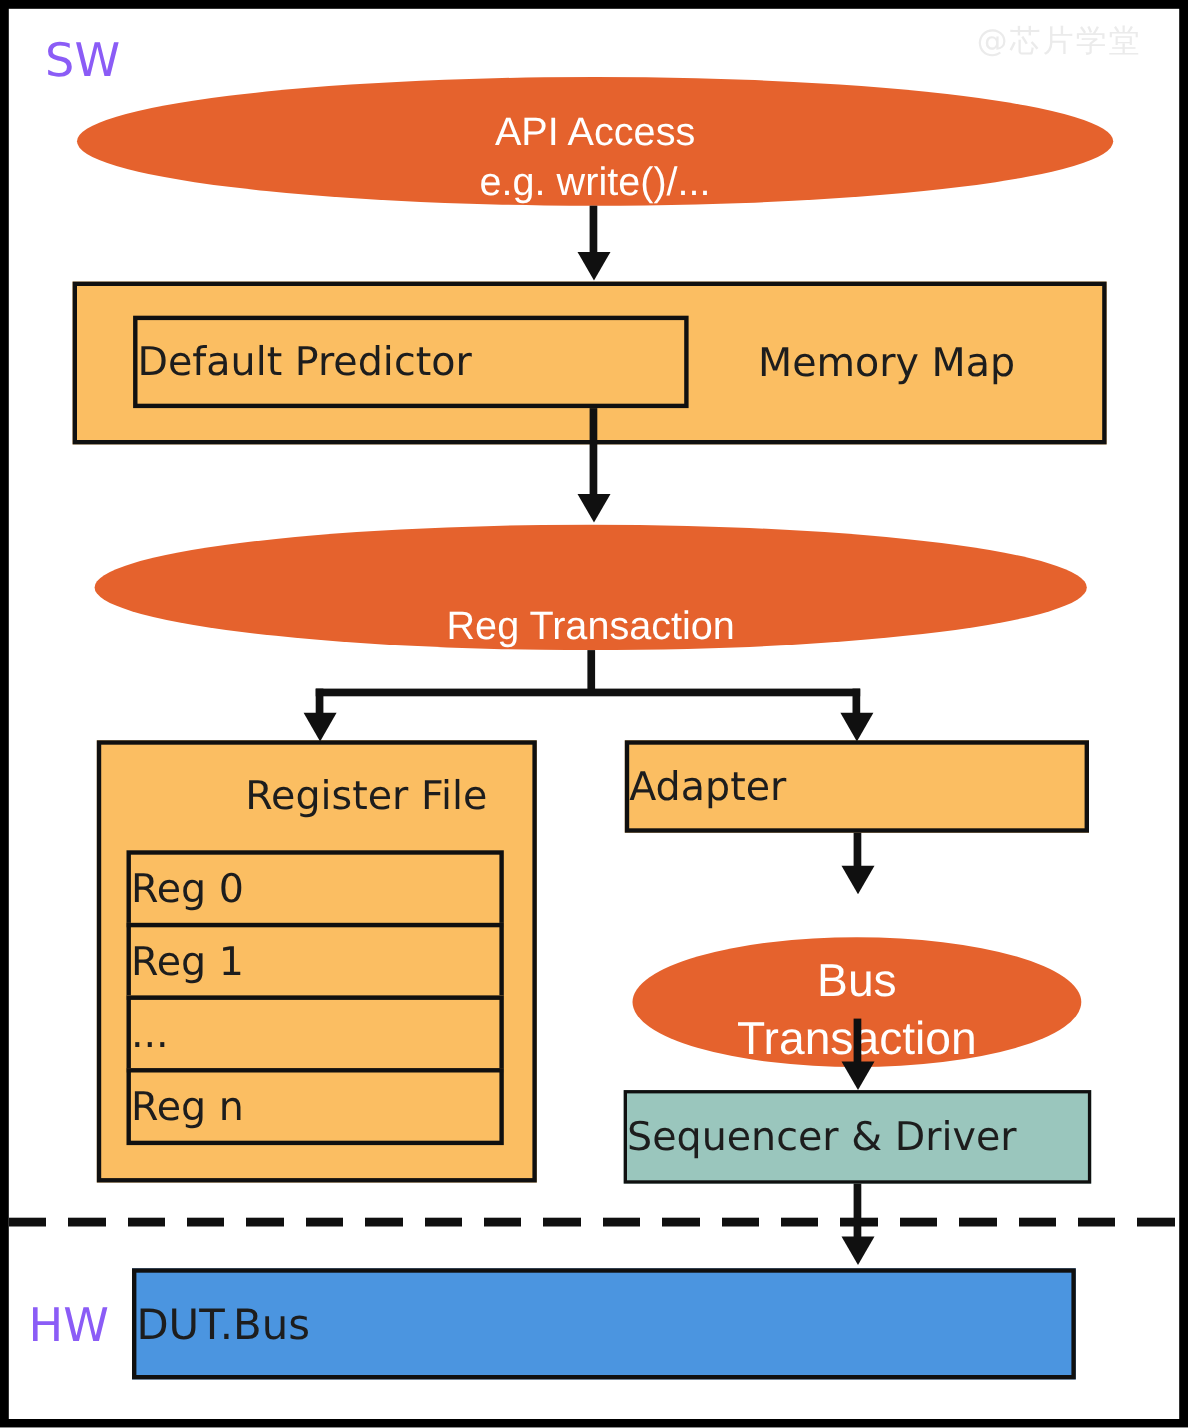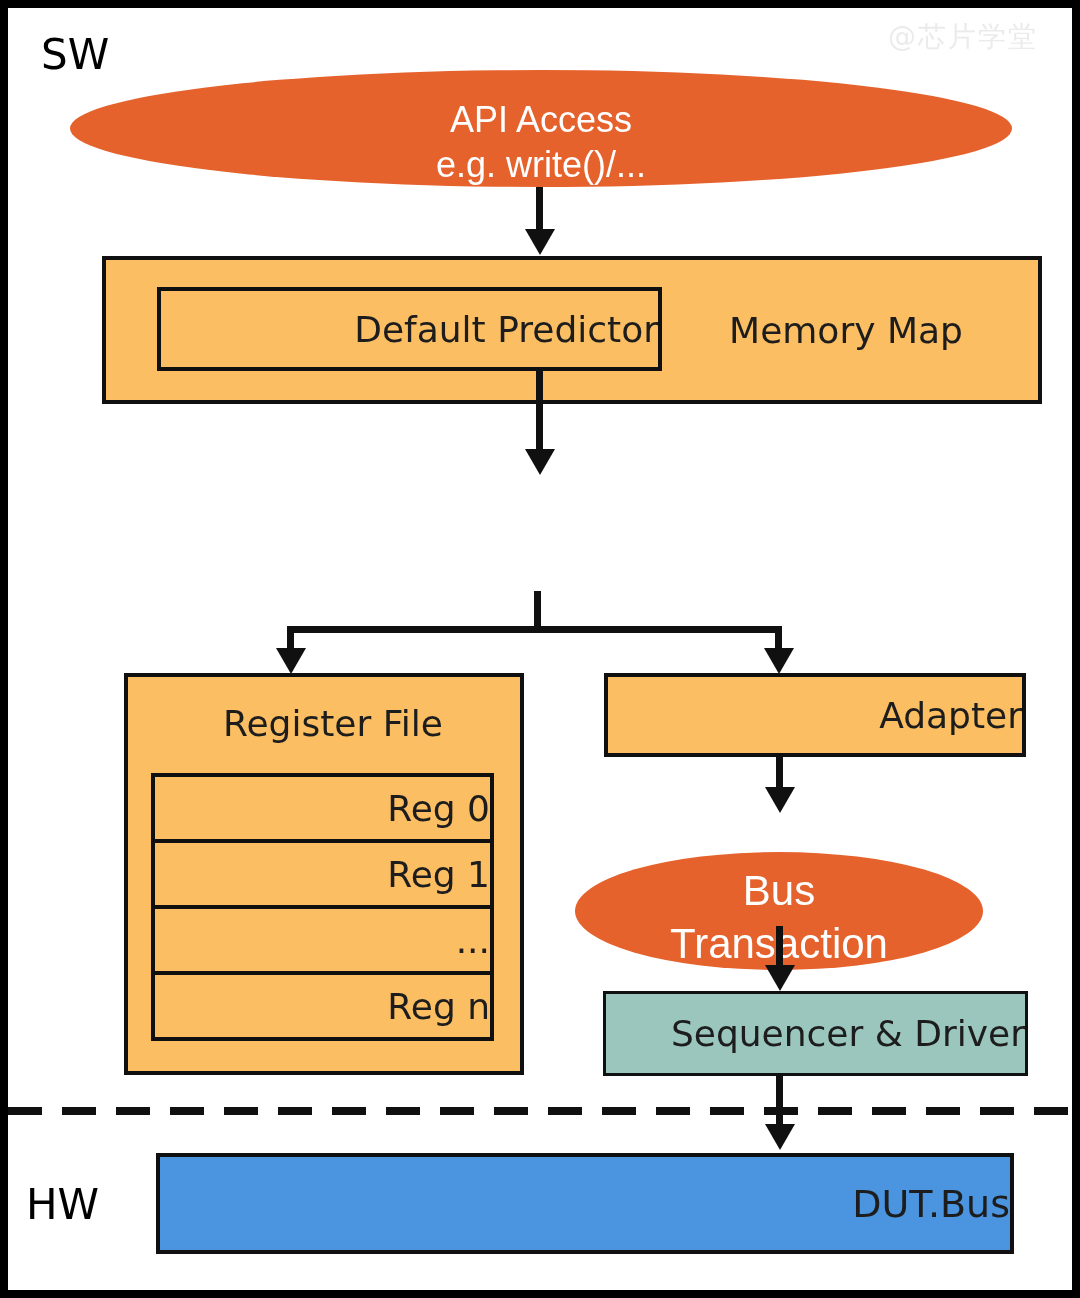--- a/index.html
+++ b/index.html
@@ -6,40 +6,40 @@
   .canvas {
     position:relative; width:1080px; height:1298px;
     background:var(--background,#fff); overflow:hidden;
     font-family:"DejaVu Sans", sans-serif;
   }
   .frame {
     position:absolute; inset:0; border:8px solid #000;
     box-sizing:border-box; z-index:10; pointer-events:none;
   }
   .corner-label {
-    position:absolute; font-size:42px; color:#000000;
+    position:absolute; font-size:42px; color:#8b5cf6;
     font-family:"DejaVu Sans", sans-serif; z-index:4;
   }
   .watermark {
     position:absolute; top:18px; right:42px; font-size:28px;
     color:var(--watermark,#ebebeb); z-index:1; letter-spacing:2px;
   }
   .ellipse {
     position:absolute; border-radius:50%;
     background:var(--orange,#E5622D); color:#fff;
     display:flex; flex-direction:column; align-items:center; justify-content:flex-end;
     text-align:center; font-family:"Liberation Sans", sans-serif;
     font-size:36px; line-height:1.25; z-index:1;
   }
   .box {
     position:absolute; background:var(--yellow,#FBBE62);
     border:4px solid #101010; box-sizing:border-box;
-    display:flex; align-items:center; justify-content:flex-end;
+    display:flex; align-items:center; justify-content:flex-start;
     font-family:"DejaVu Sans", sans-serif; font-size:36px;
-    color:var(--box_text,#1d1d1d); z-index:1; text-align:center;margin-left:36px;
+    color:var(--box_text,#1d1d1d); z-index:1; text-align:center;
   }
   .label-zone {
     position:absolute; display:flex; align-items:center; justify-content:center;
     font-family:"DejaVu Sans", sans-serif; font-size:36px;
     color:var(--box_text,#1d1d1d); z-index:2; text-align:center;
   }
   .teal-box { background:var(--teal,#9AC6BD); border-width:3px; }
   .blue-box { background:var(--blue,#4B95E0); font-size:38px; }
   .vline { position:absolute; width:7px; background:var(--ink,#101010); z-index:2; }
   .hline { position:absolute; height:7px; background:var(--ink,#101010); z-index:2; }
@@ -70,25 +70,28 @@
     <div>e.g. write()/...</div>
   </div>
 
   <div class="vline" style="left:536px; top:187px; height:44px;"></div>
   <div class="ah" style="left:525px; top:229px;"></div>
 
   <div class="box" style="left:66px; top:256px; width:940px; height:148px;"></div>
   <div class="box" style="left:121px; top:287px; width:505px; height:84px;">
     <span>Default Predictor</span>
   </div>
-  <div class="label-zone" style="left:626px; top:256px; width:360px; height:148px;padding-left:40px;">Memory Map</div>
+  <div class="label-zone" style="left:626px; top:256px; width:360px; height:148px;">Memory Map</div>
 
   <div class="vline" style="left:536px; top:371px; height:79px;"></div>
   <div class="ah" style="left:525px; top:449px;"></div>
 
+  <div class="ellipse" style="left:86px; top:477px; width:902px; height:114px;">
+    <div>Reg Transaction</div>
+  </div>
 
   <div class="vline" style="left:534px; top:591px; height:41px;"></div>
   <div class="hline" style="left:287px; top:626px; width:495px;"></div>
   <div class="vline" style="left:287px; top:626px; height:26px;"></div>
   <div class="ah" style="left:276px; top:648px;"></div>
   <div class="vline" style="left:775px; top:626px; height:26px;"></div>
   <div class="ah" style="left:764px; top:648px;"></div>
 
   <div class="box" style="left:88px; top:673px; width:400px; height:402px;"></div>
   <div class="label-zone" style="left:88px; top:688px; width:400px; height:70px;padding-left:45px;">Register File</div>

